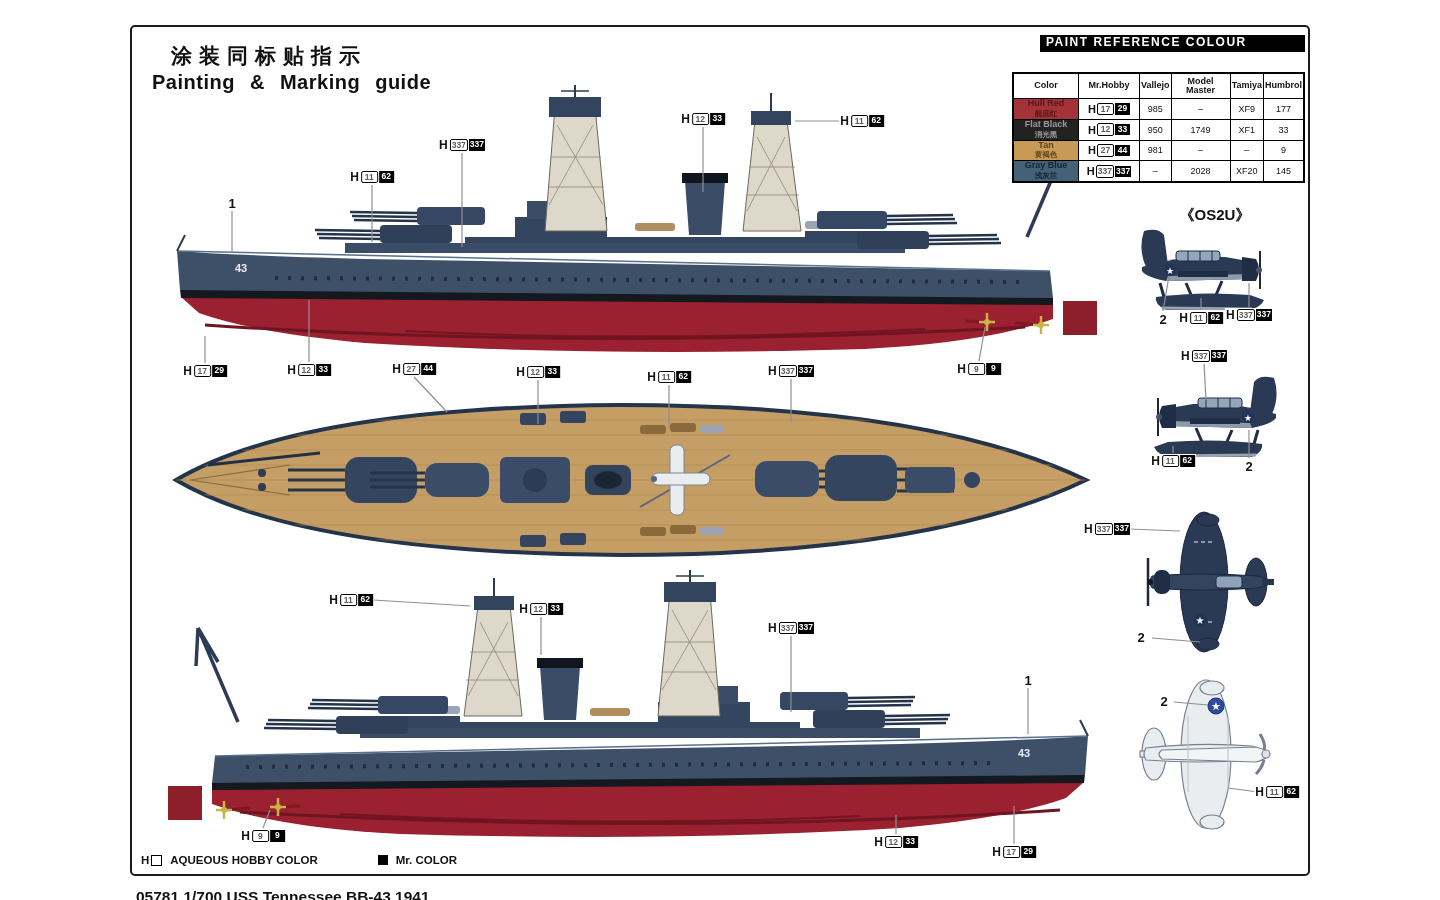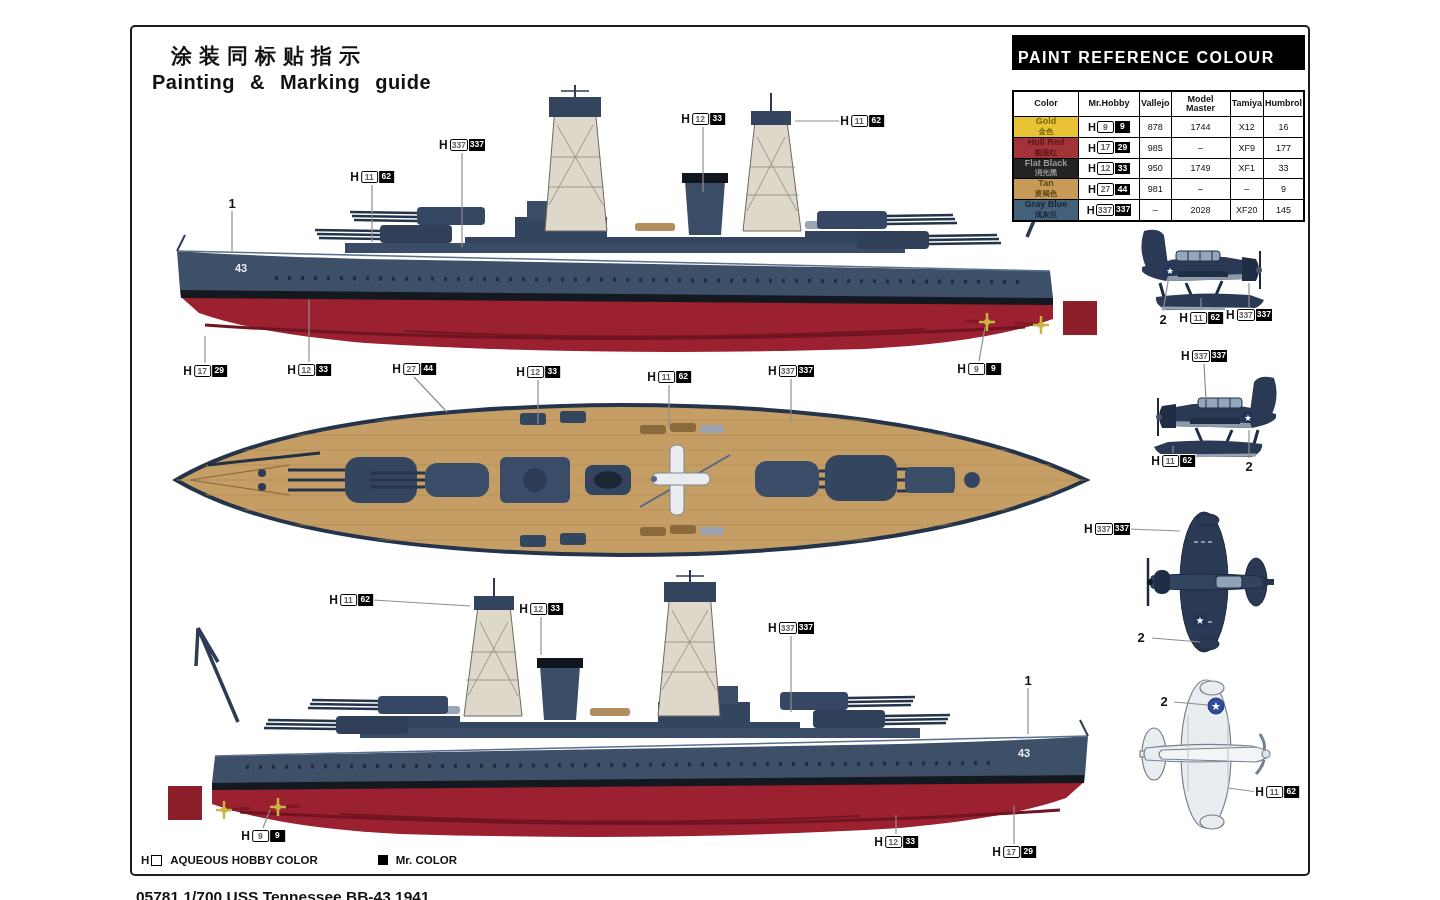--- a/index.html
+++ b/index.html
@@ -4,21 +4,21 @@
 <style>
   html,body{margin:0;padding:0;background:#ffffff;}
   body{width:1440px;height:900px;overflow:hidden;font-family:"Liberation Sans",sans-serif;color:#111;}
   #sheet{position:relative;width:1440px;height:900px;background:#fff;}
   .frame{position:absolute;left:130px;top:25px;width:1176px;height:847px;border:2px solid #1c1c1c;border-radius:5px;background:#fff;}
   .title-cn{position:absolute;left:171px;top:42px;font-size:21px;font-weight:bold;letter-spacing:7px;z-index:6;text-align:center;}
   .title-en{position:absolute;left:152px;top:71px;font-size:20px;font-weight:bold;word-spacing:9px;letter-spacing:.5px;z-index:6;}
 
   
   .pt{position:absolute;left:1012px;top:35px;width:293px;z-index:7;}
-  .pt-title{background:#000;color:#fff;font-weight:bold;font-size:16px;letter-spacing:1.5px;padding:14px 6px 3px;}
+  .pt-title{background:#000;color:#fff;font-weight:bold;font-size:12px;letter-spacing:1.5px;padding:0 6px 3px;margin-left:28px;}
   .pt table{border-collapse:collapse;width:100%;margin-top:20px;background:#fff;border:2px solid #000;}
   .pt th,.pt td{border:1px solid #000;text-align:center;font-size:9px;padding:0 1px;}
   .pt th{height:24px;font-weight:bold;line-height:1.05;}
   .pt td{height:18px;}
   .color-cell{font-size:8px;font-weight:bold;line-height:1.1;width:62px;}
   .color-cell .cn{font-size:7.5px;}
   .mr-cell{width:58px;}
   .co-inline{display:inline-flex;align-items:center;gap:1px;font-weight:bold;font-size:11px;}
   .bw{display:inline-block;border:1.4px solid #000;background:#fff;color:#5c5c5c;font-weight:bold;font-size:8.5px;min-width:13px;padding:0 1px;text-align:center;border-radius:2px;line-height:1.25;}
   .bb{display:inline-block;background:#000;color:#fff;font-weight:bold;font-size:8.5px;min-width:13px;padding:0 1px;text-align:center;line-height:1.35;}
@@ -54,32 +54,20 @@
           <tr id="pt-head">
             <th>Color</th>
             <th>Mr.Hobby</th>
             <th>Vallejo</th>
             <th>Model Master</th>
             <th>Tamiya</th>
             <th>Humbrol</th>
           </tr>
         </thead>
       <tbody id="pt-body">
-          <tr>
-            <td class="color-cell" style="background:#e7c335;color:#7a650f">Gold<br><span class="cn">金色</span></td>
-            <td class="mr-cell"><span class="co-inline">
-                <span class="h">H</span>
-                <span class="bw">9</span>
-                <span class="bb">9</span>
-              </span></td>
-            <td>878</td>
-            <td>1744</td>
-            <td>X12</td>
-            <td>16</td>
-          </tr>
           <tr>
             <td class="color-cell" style="background:#a43339;color:#58171b">Hull Red<br><span class="cn">舰底红</span></td>
             <td class="mr-cell"><span class="co-inline">
                 <span class="h">H</span>
                 <span class="bw">17</span>
                 <span class="bb">29</span>
               </span></td>
             <td>985</td>
             <td>–</td>
             <td>XF9</td>

